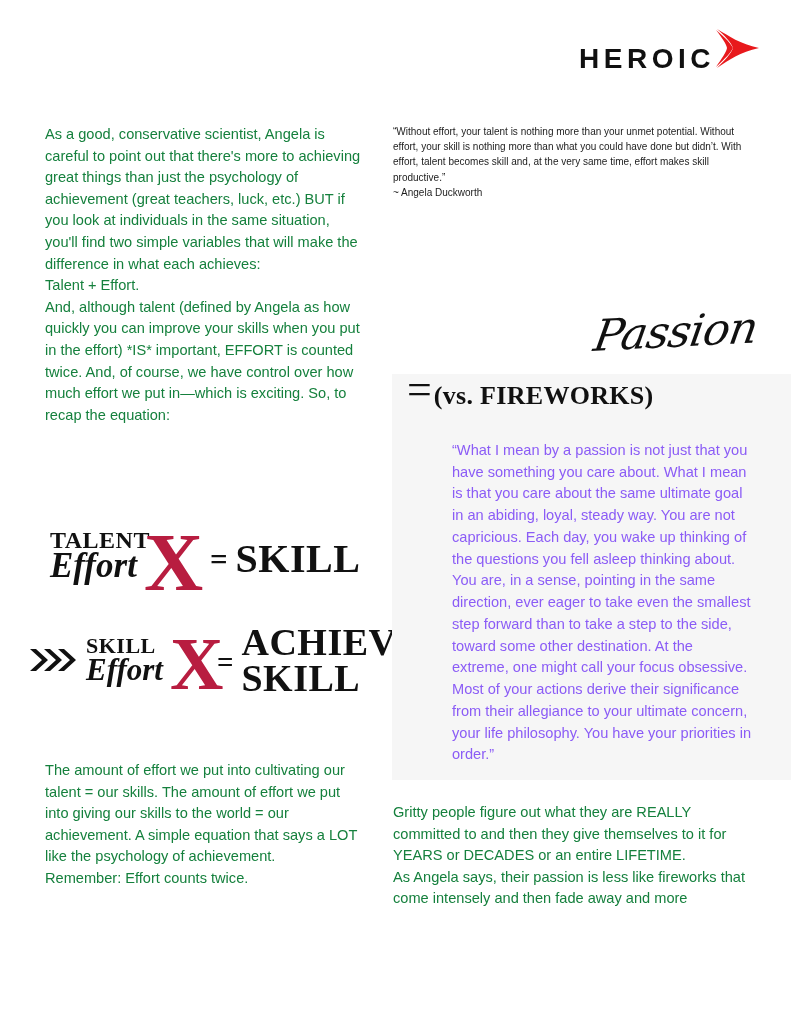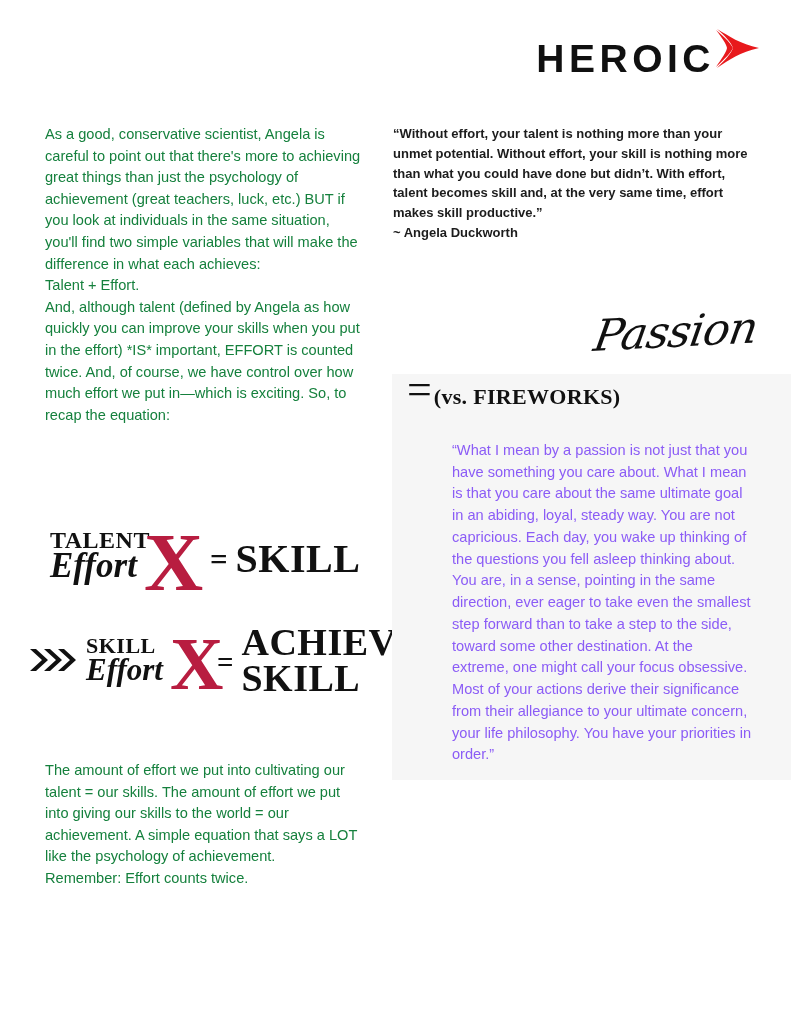--- a/index.html
+++ b/index.html
@@ -24,21 +24,21 @@
     position: absolute;
     top: 26px;
     right: 28px;
     display: flex;
     align-items: center;
     height: 46px;
   }
   .logo-word {
     font-family: "Liberation Sans", sans-serif;
     font-weight: bold;
-    font-size: 39px;
+    font-size: 28px;
     letter-spacing: 4.5px;
     color: #101010;
     line-height: 1;
     white-space: nowrap;
     margin-top: 19px;
   }
   .logo-mark {
     margin-left: -2px;
     display: block;
   }
@@ -62,23 +62,23 @@
     color: #15803d;
     font-size: 14.6px;
     line-height: 1.48;
     margin: 0;
     white-space: pre-line;
   }
 
   
   .quote-bold {
     font-family: "Liberation Sans", sans-serif;
-    font-weight: bold;
+    font-weight: normal;
     color: #1c1c1c;
-    font-size: 13px;
+    font-size: 10px;
     line-height: 1.52;
     margin: 0;
     white-space: pre-line;
   }
 
   
   .equations {
     position: absolute;
     left: 14px;
     top: 520px;
@@ -203,21 +203,21 @@
     font-family: "Liberation Serif", serif;
     font-style: italic;
     font-weight: bold;
     font-size: 52px;
     line-height: 1;
     letter-spacing: -0.5px;
   }
   .fireworks-word {
     font-family: "Liberation Serif", serif;
     font-weight: bold;
-    font-size: 22px;
+    font-size: 26px;
     line-height: 1;
     margin-left: 2px;
     letter-spacing: 0.3px;
   }
 
   
   .gray-panel {
     position: absolute;
     left: 392px;
     top: 374px;
@@ -319,14 +319,18 @@
   </div>
 
   <div class="gritty-head">
     <span class="passion-word">Passion</span>
     <span class="compass-line">
       <span class="compass-eq">=</span>
       <span class="fireworks-word">(vs. FIREWORKS)</span>
     </span>
   </div>
 
+  <div class="right-bottom">
+    <p class="body-text">Gritty people figure out what they are REALLY committed to and then they give themselves to it for YEARS or DECADES or an entire LIFETIME.
+As Angela says, their passion is less like fireworks that come intensely and then fade away and more</p>
+  </div>
 
 </div>
 
 </body></html>

